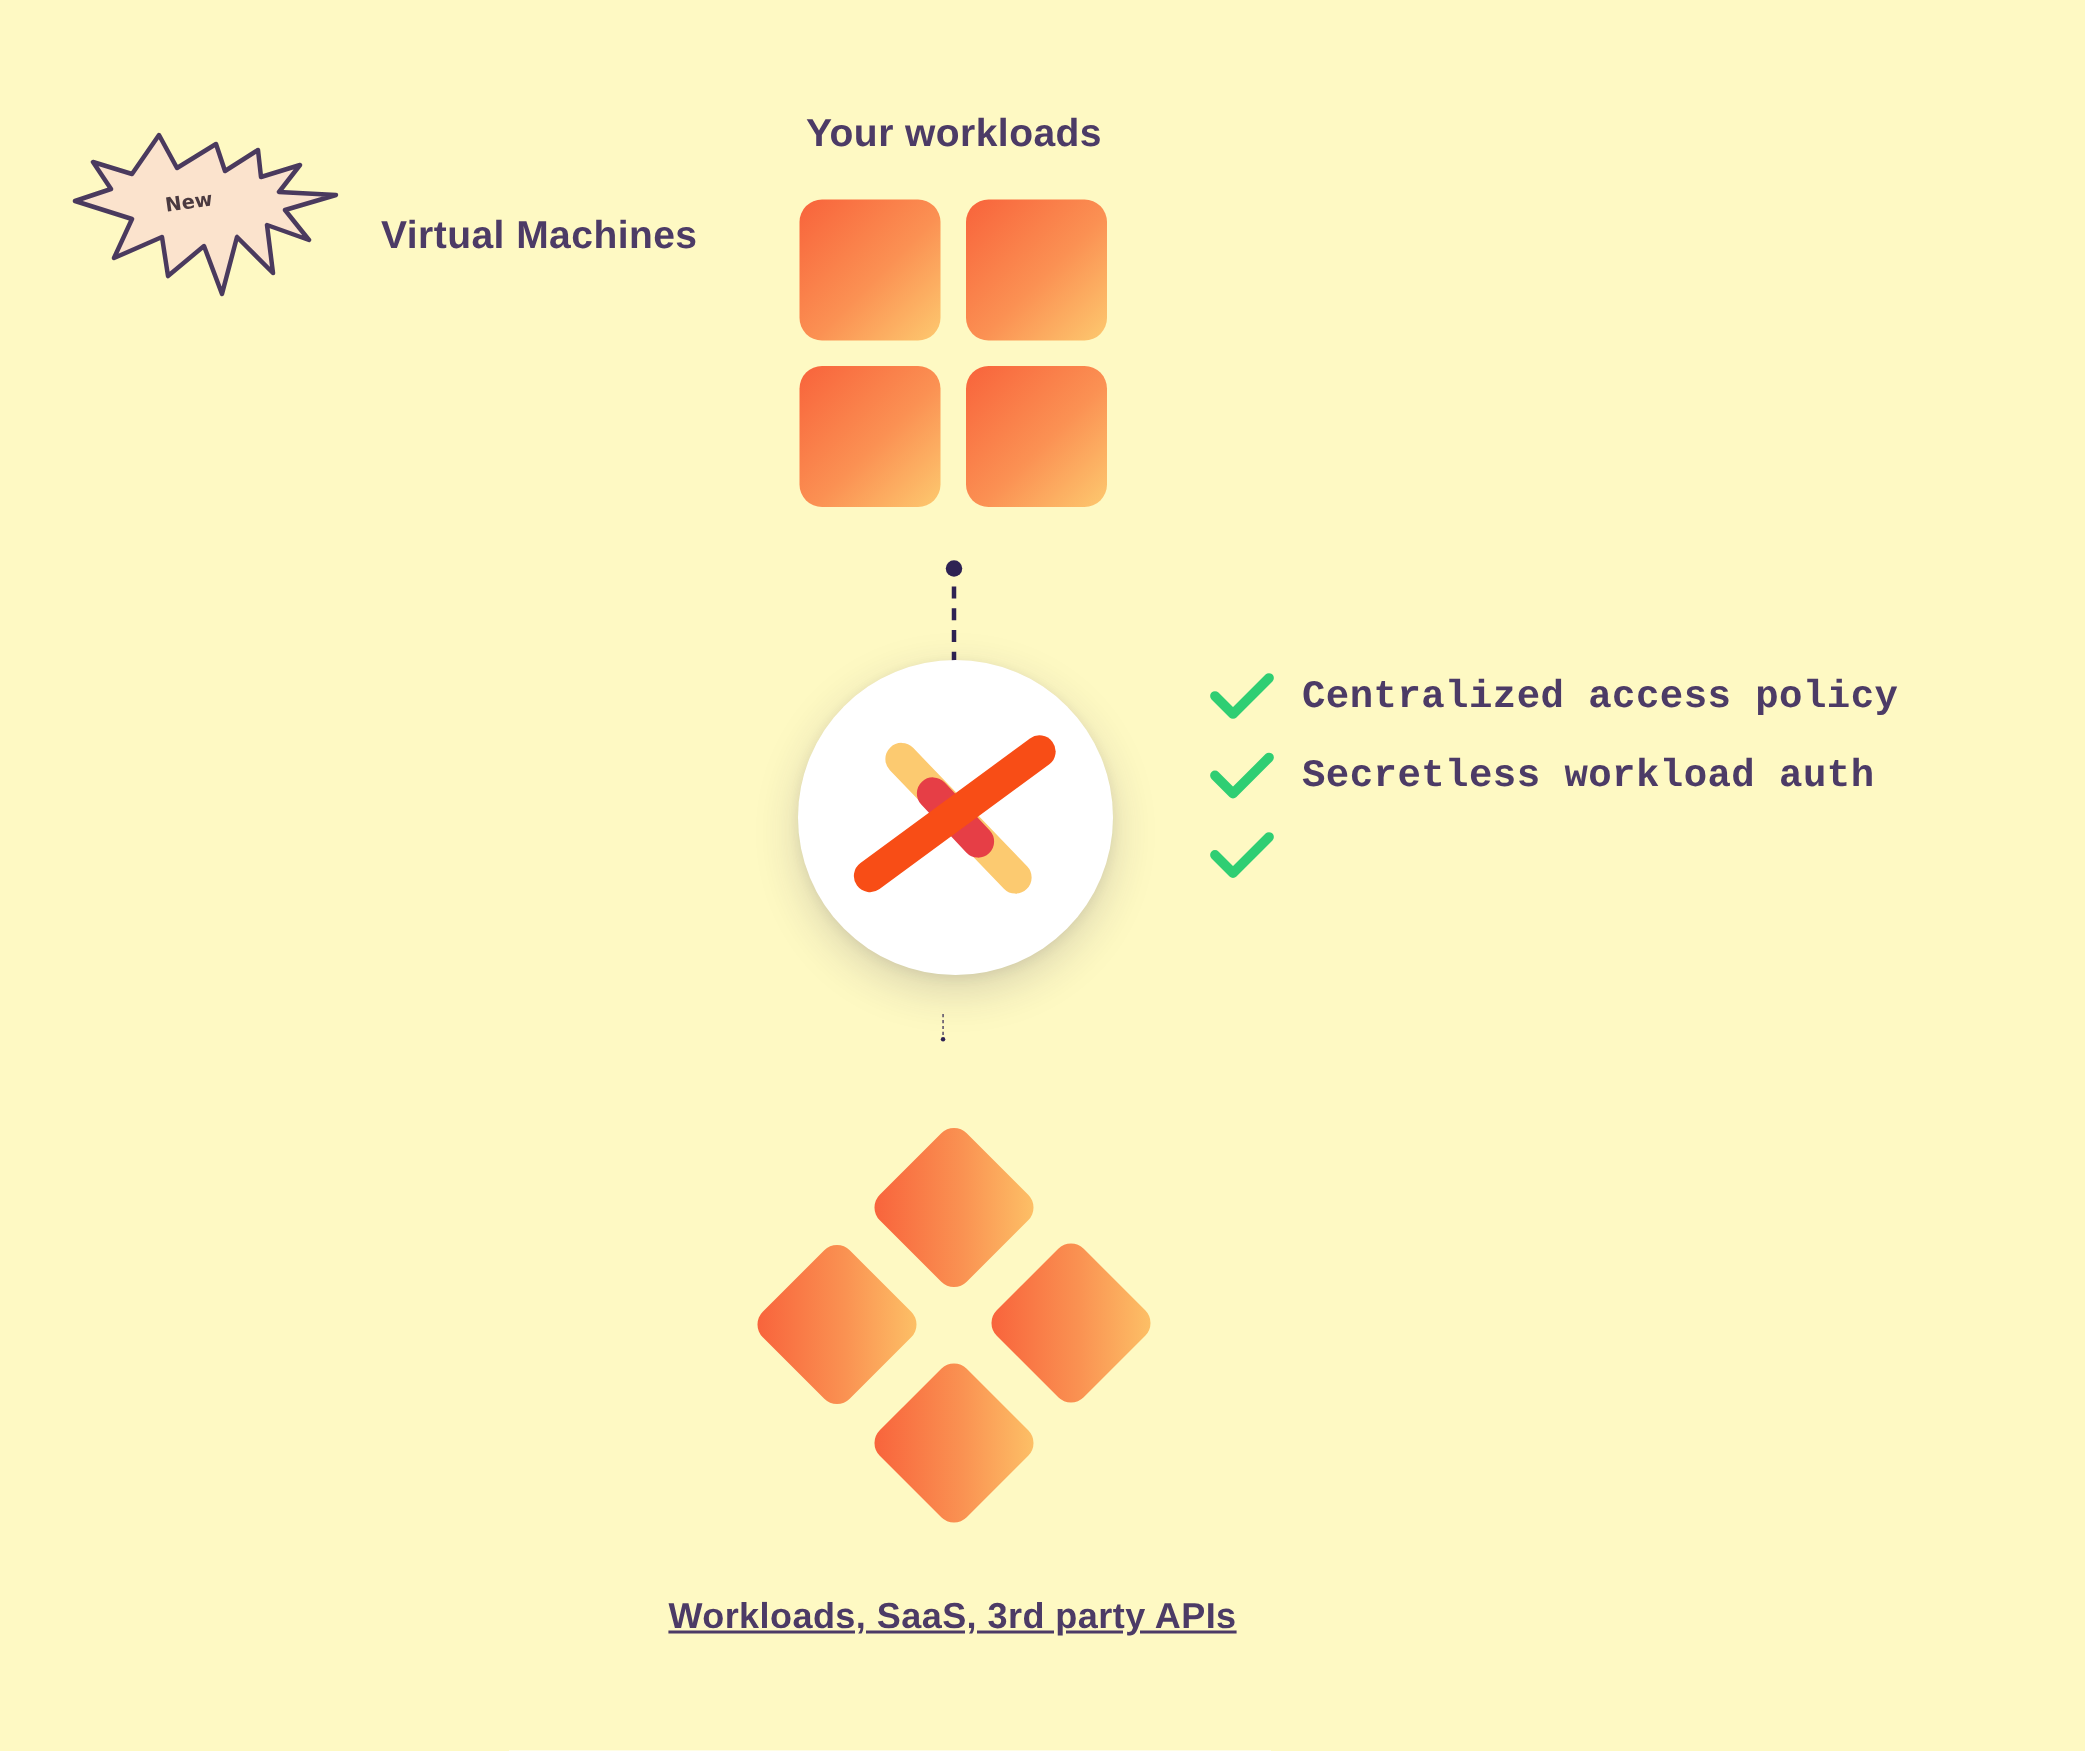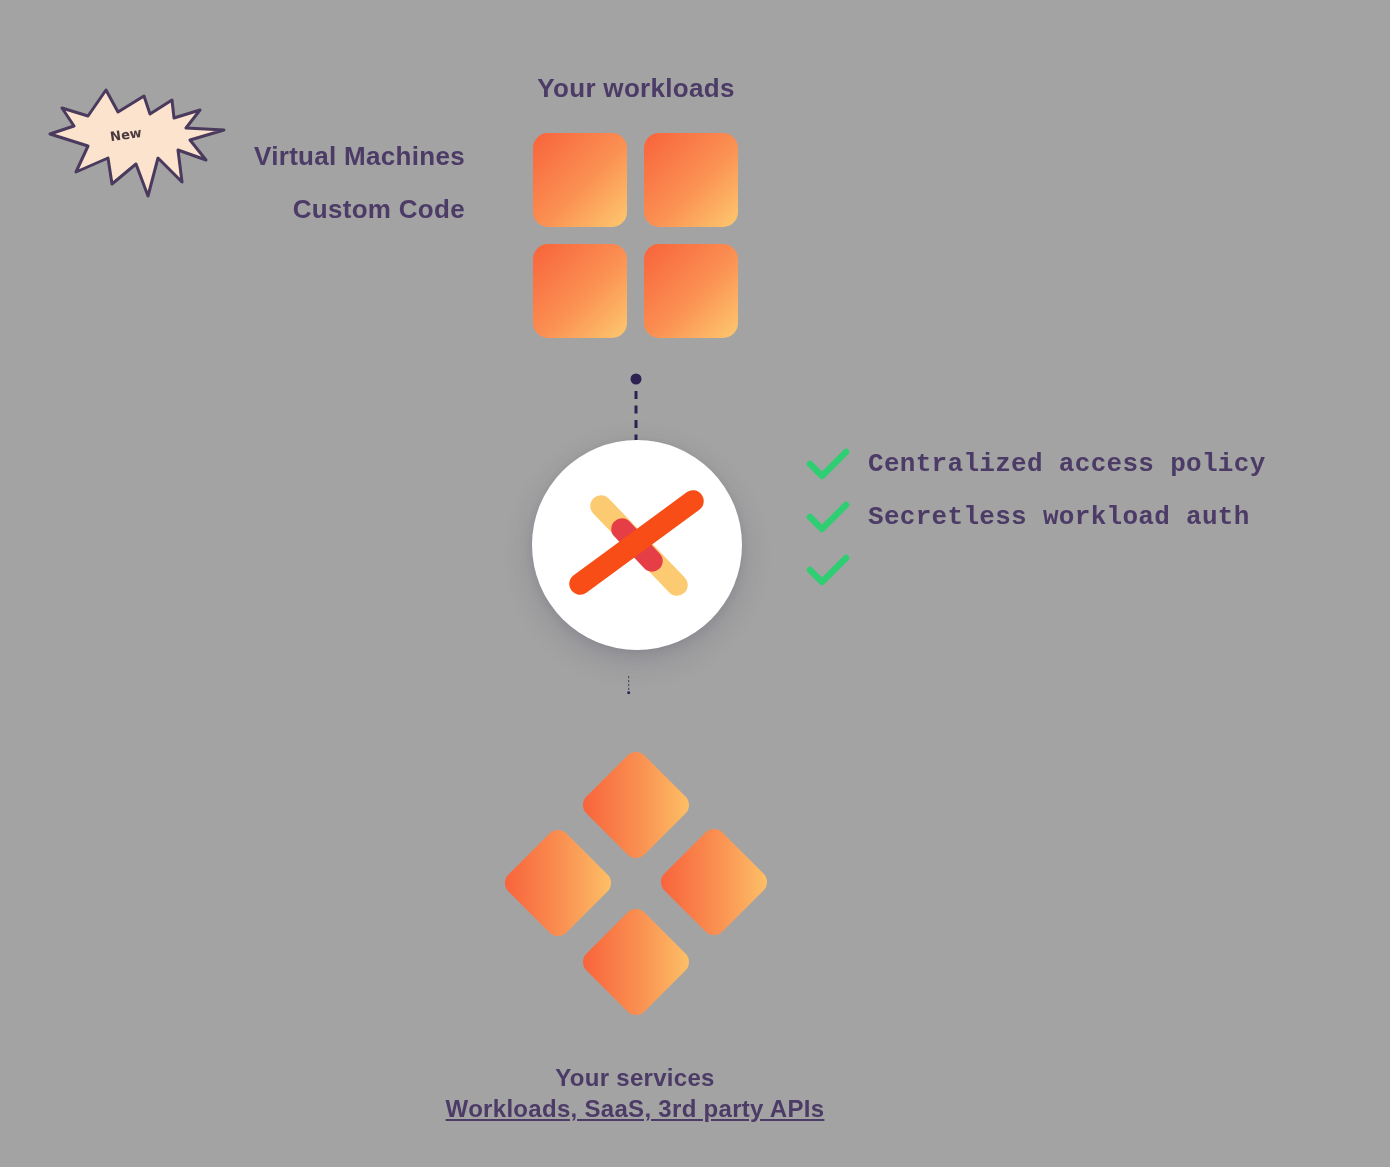--- a/index.html
+++ b/index.html
@@ -1,17 +1,17 @@
 <!DOCTYPE html>
 <html><head>
 <meta charset="utf-8">
 <style>
   html,body{margin:0;padding:0;background:#ffffff;}
   .canvas{
-    position:relative;width:1390px;height:1167px;background:#a3a3a3;
+    position:relative;width:1390px;height:1167px;background:#fef9c3;
     font-family:"Liberation Sans",sans-serif;overflow:hidden;
   }
   .txt{color:#4C3B66;font-weight:bold;letter-spacing:.3px;}
 
   
   .workloads-title{position:absolute;left:436px;top:73px;width:400px;text-align:center;
     font-size:26px;line-height:30px;}
 
   
   .sq{position:absolute;width:94px;height:94px;border-radius:15px;
@@ -69,21 +69,20 @@
   <div class="sq p3"></div>
   <div class="sq p4"></div>
 
   <svg class="new-badge" width="182" height="114" viewBox="0 0 182 114">
     <polygon points="2,46 26,38 14,20 40,28 58,2 70,24 96,8 102,26 124,12 126,30 152,22 138,40 176,42 142,52 158,72 130,62 134,94 110,70 100,108 88,76 64,96 60,70 28,84 40,58" fill="#FBE3CD" stroke="#4A3A5E" stroke-width="3" stroke-linejoin="round"></polygon>
     <text x="78" y="51" font-size="13" font-weight="bold" fill="#4A3A40" text-anchor="middle" transform="rotate(-8 78 47)" font-family="DejaVu Sans, sans-serif">New</text>
   </svg>
 
   <div class="workload-list txt">
     <div>Virtual Machines</div>
-    <div>Custom Code</div>
   </div>
 
   <svg class="connector top" width="20" height="75" viewBox="0 0 20 75">
     <circle cx="10" cy="9" r="5.5" fill="#2E2253"></circle>
     <line x1="10" y1="21" x2="10" y2="72" stroke="#2E2253" stroke-width="3" stroke-dasharray="8 6.5"></line>
   </svg>
 
   <div class="logo-circle">
     <svg width="210" height="210" viewBox="0 0 210 210">
       <line x1="69" y1="66" x2="145" y2="145" stroke="#FCCA70" stroke-width="21.5" stroke-linecap="round"></line>
@@ -116,17 +115,16 @@
     <line x1="10" y1="4" x2="10" y2="56" stroke="#2E2253" stroke-width="3" stroke-dasharray="8 6.5"></line>
     <circle cx="10" cy="66" r="5.5" fill="#2E2253"></circle>
   </svg>
 
   <div class="diamond d-top"></div>
   <div class="diamond d-left"></div>
   <div class="diamond d-right"></div>
   <div class="diamond d-bottom"></div>
 
   <div class="services-block">
-    <div class="services-title txt">Your services</div>
     <div class="services-subtitle txt">Workloads, SaaS, 3rd party APIs</div>
   </div>
 
 </div>
 
 </body></html>

